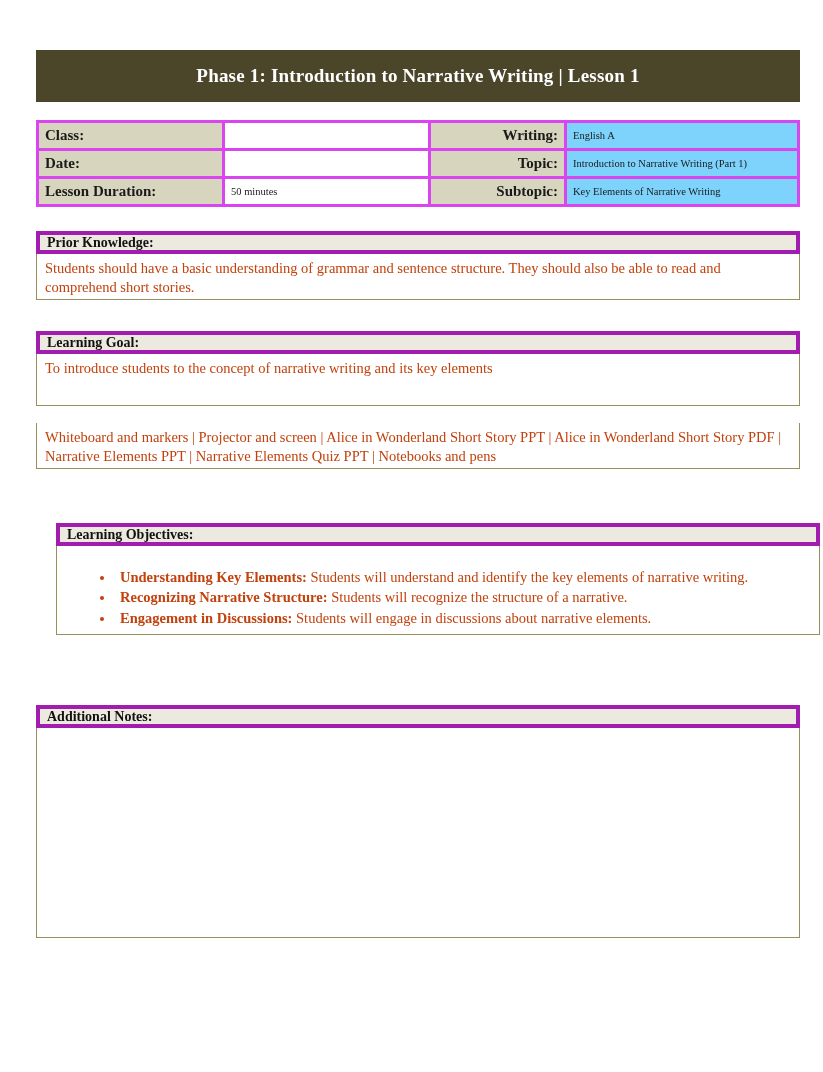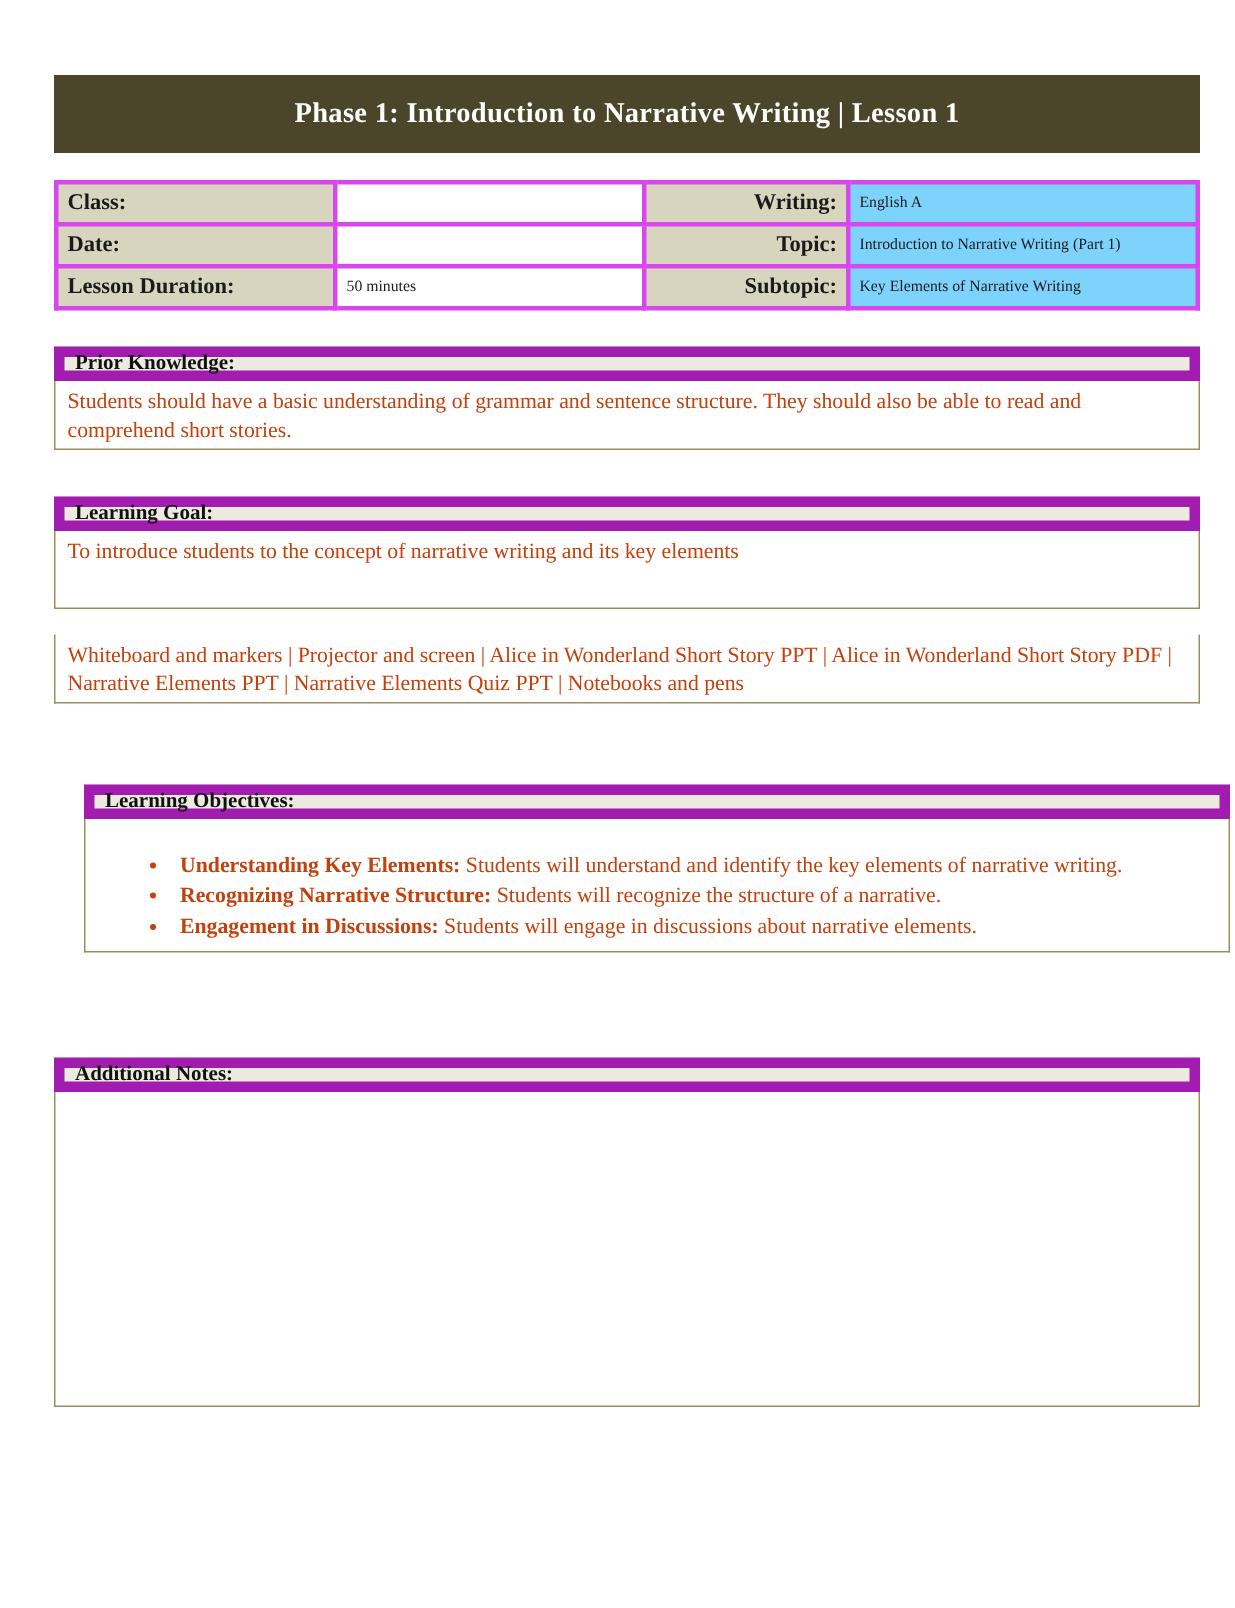--- a/index.html
+++ b/index.html
@@ -89,21 +89,21 @@
 
   
   .section {
     position: absolute;
     left: 36px;
     width: 764px;
     box-sizing: border-box;
   }
   .section-head {
     background: #eceade;
-    border: 7px solid #a21caf;
+    border: 4px solid #a21caf;
     box-sizing: border-box;
     height: 23px;
     padding: 0 7px;
     display: flex;
     align-items: center;
     font-weight: bold;
     font-size: 14px;
     color: #111111;
   }
   .section-body {

